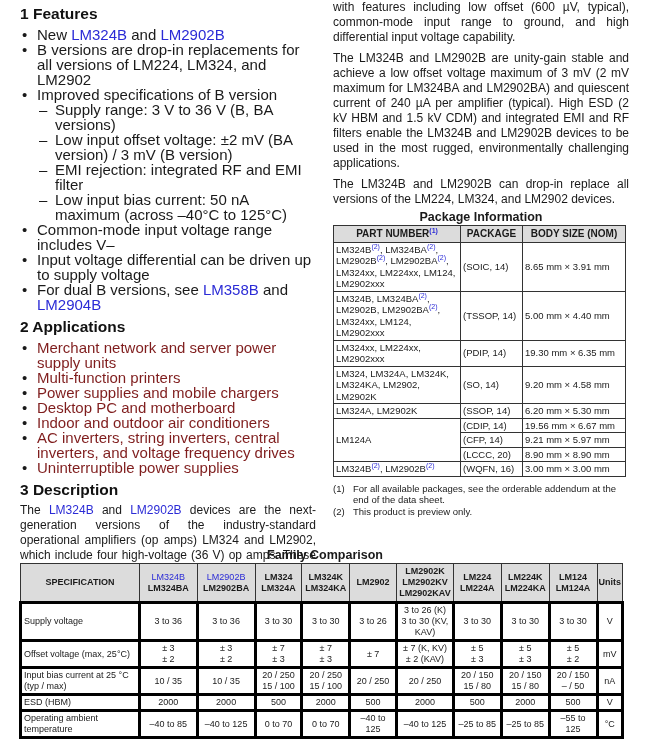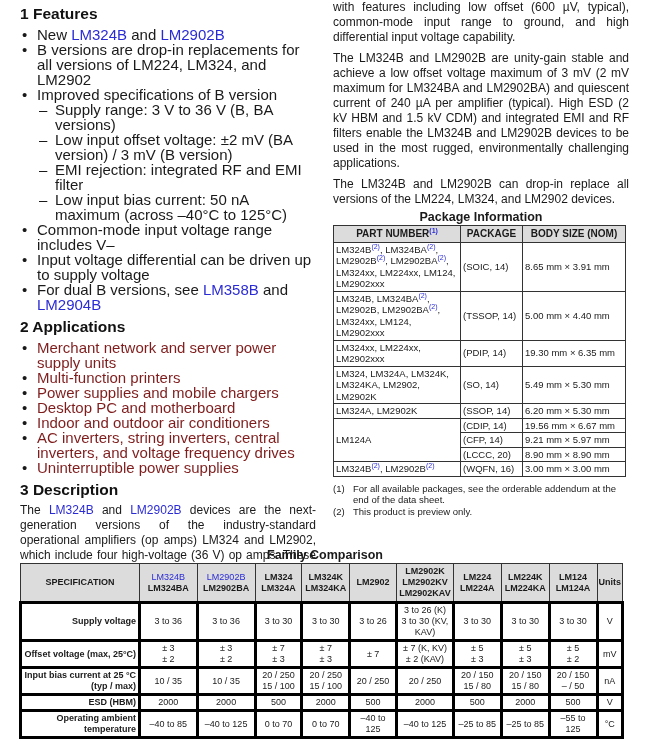--- a/index.html
+++ b/index.html
@@ -25,21 +25,21 @@
   table.pkg th { background: #dcdcdc; font-weight: bold; font-size: 10px; padding: 2px 3px; border: 1px solid #333; text-align: center; }
   table.pkg td { border: 1px solid #333; padding: 1px 2px; vertical-align: middle; }
   sup { font-size: 7px; color: #2b2bd6; line-height: 0; }
   .notes { font-size: 9.5px; line-height: 11.5px; margin-top: 6px; }
   .notes div { display: flex; }
   .notes .n { width: 20px; flex: none; }
   .family-title { position: absolute; left: 0; width: 650px; top: 548px; text-align: center; font-size: 12.5px; font-weight: bold; }
   table.fam { position: absolute; left: 19px; top: 563px; width: 605px; font-size: 9px; line-height: 11px; }
   table.fam th { background: #dcdcdc; border: 1px solid #333; font-weight: bold; padding: 2px 1px; text-align: center; height: 32px; }
   table.fam td { border: 3px solid #000000; padding: 1px 2px; text-align: center; }
-  table.fam td.spec { text-align: right; font-weight: bold; }
+  table.fam td.spec { text-align: left; }
   table.fam th .l1 { display: block; }
   table.fam th .l1.lnk { color: #2b2bd6; font-weight: normal; }
 </style>
 </head>
 <body>
 
 <div class="col-left">
   <h2>1 Features</h2>
   <ul class="bullets">
     <li><span>New </span><span class="link">LM324B</span><span> and </span><span class="link">LM2902B</span></li>
@@ -103,21 +103,21 @@
       <td>5.00 mm × 4.40 mm</td>
     </tr>
     <tr>
       <td>LM324xx, LM224xx, LM2902xxx</td>
       <td>(PDIP, 14)</td>
       <td>19.30 mm × 6.35 mm</td>
     </tr>
     <tr>
       <td>LM324, LM324A, LM324K, LM324KA, LM2902, LM2902K</td>
       <td>(SO, 14)</td>
-      <td>5.49 mm × 5.30 mm</td>
+      <td>9.20 mm × 4.58 mm</td>
     </tr>
     <tr>
       <td>LM324A, LM2902K</td>
       <td>(SSOP, 14)</td>
       <td>6.20 mm × 5.30 mm</td>
     </tr>
     <tr>
       <td rowspan="3">LM124A</td>
       <td>(CDIP, 14)</td>
       <td>19.56 mm × 6.67 mm</td>

